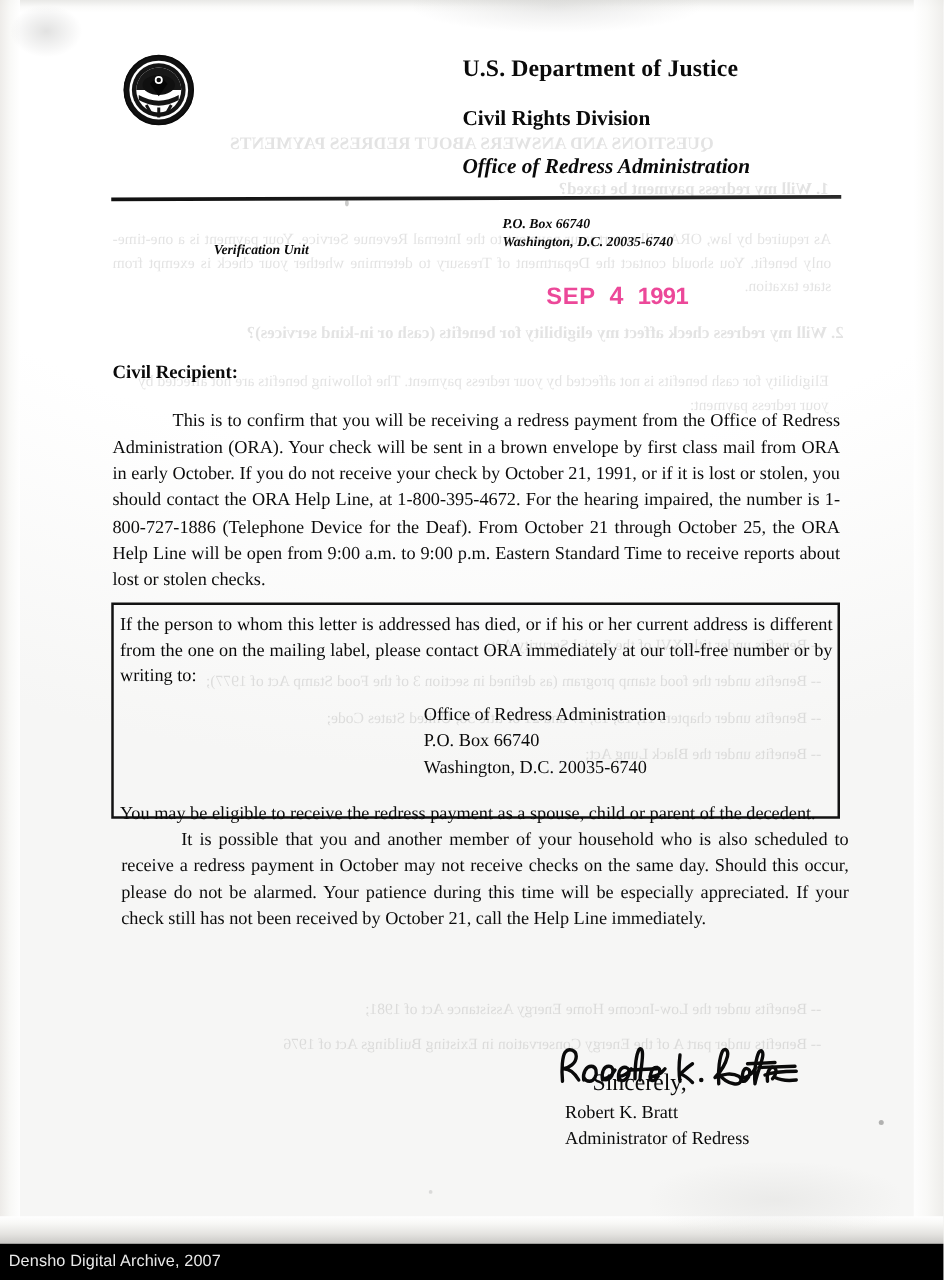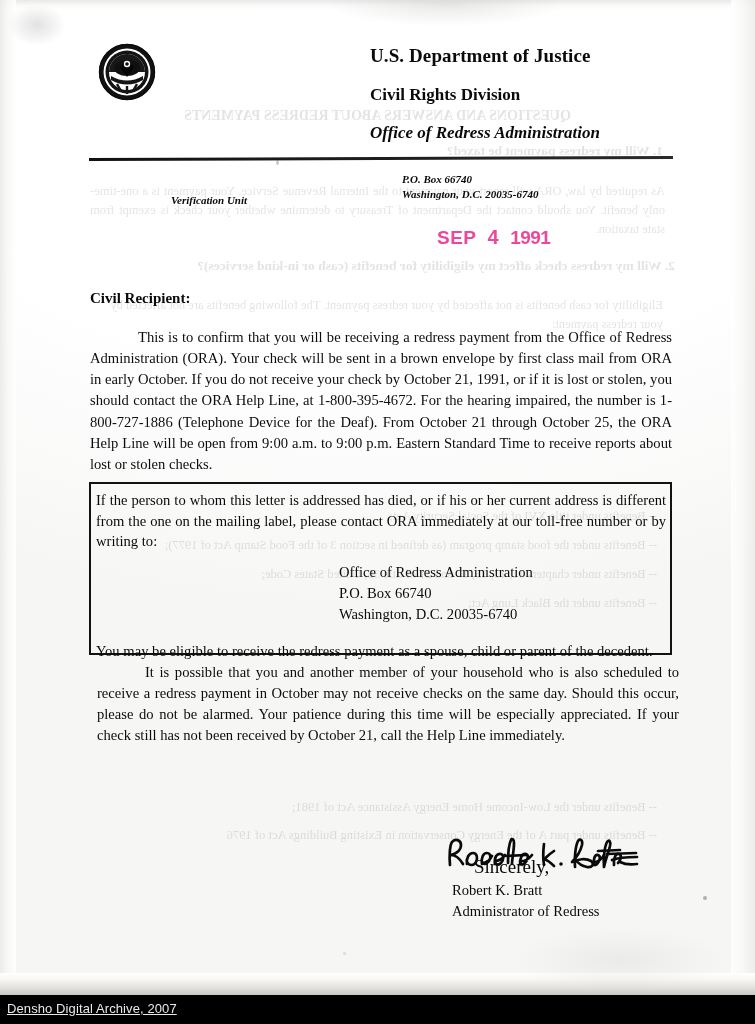--- a/index.html
+++ b/index.html
@@ -253,21 +253,20 @@
     background: #000000;
   }
   .footer-text {
     position: absolute;
     left: 7px;
     top: 6px;
     color: #e9e9e9;
     font-family: "Liberation Sans", "DejaVu Sans", sans-serif;
     font-size: 13px;
     letter-spacing: .1px;
-    text-decoration: underline;
   }
 </style>
 </head>
 <body>
 
 <div id="page">
 
   <div class="scan-bg"></div>
   <div class="edge-top"></div>
   <div class="edge-left"></div>

